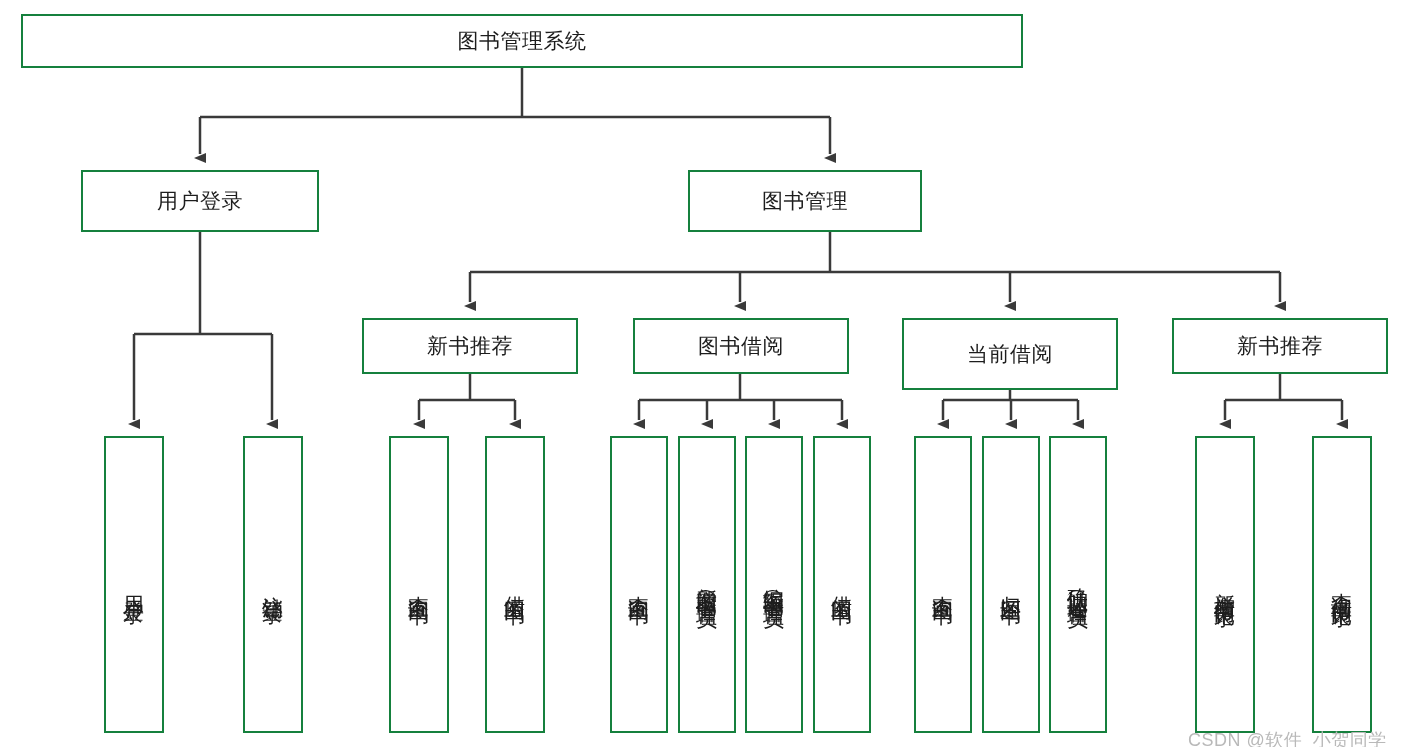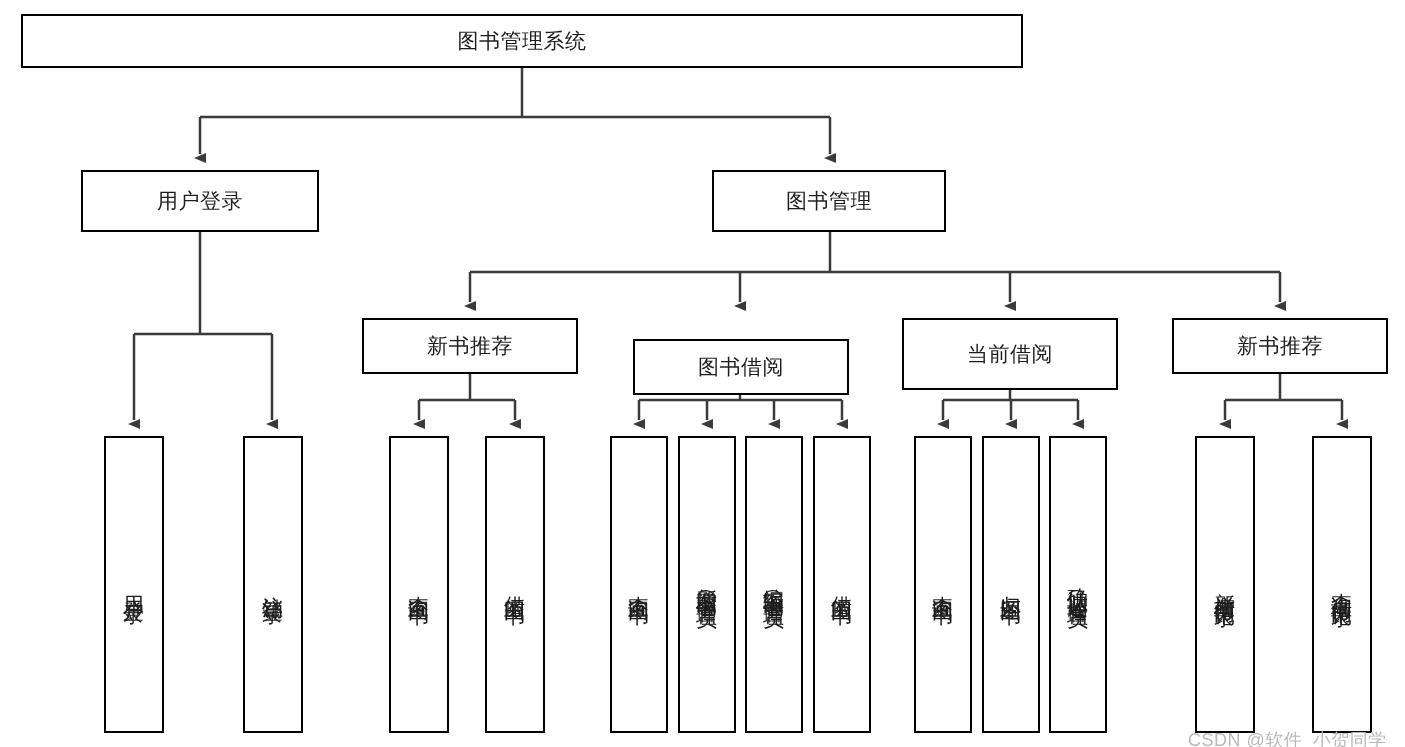--- a/index.html
+++ b/index.html
@@ -21,21 +21,21 @@
     position: absolute;
     left: 0;
     top: 0;
     width: 1405px;
     height: 747px;
     pointer-events: none;
   }
   .node {
     position: absolute;
     box-sizing: border-box;
-    border: 2px solid #000000;
+    border: 2px solid #15803d;
     background: #ffffff;
     display: flex;
     align-items: center;
     justify-content: center;
     color: #1d1d1d;
   }
   .node.h-node {
     font-size: 21px;
     letter-spacing: 0.5px;
   }
@@ -115,28 +115,28 @@
     </g>
   </svg>
 
   <div class="node h-node" style="left:21px; top:14px; width:1002px; height:54px;">
     <span>图书管理系统</span>
   </div>
 
   <div class="node h-node" style="left:81px; top:170px; width:238px; height:62px;">
     <span>用户登录</span>
   </div>
-  <div class="node h-node" style="left:712px; top:170px; width:234px; height:62px;">
+  <div class="node h-node" style="left:688px; top:170px; width:234px; height:62px;">
     <span>图书管理</span>
   </div>
 
   <div class="node h-node" style="left:362px; top:318px; width:216px; height:56px;">
     <span>新书推荐</span>
   </div>
-  <div class="node h-node" style="left:633px; top:318px; width:216px; height:56px;margin-top:21px;">
+  <div class="node h-node" style="left:633px; top:318px; width:216px; height:56px;">
     <span>图书借阅</span>
   </div>
   <div class="node h-node" style="left:902px; top:318px; width:216px; height:72px;">
     <span>当前借阅</span>
   </div>
   <div class="node h-node" style="left:1172px; top:318px; width:216px; height:56px;">
     <span>新书推荐</span>
   </div>
 
   <div class="node v-node" style="left:104px; top:436px; width:60px; height:297px;">

